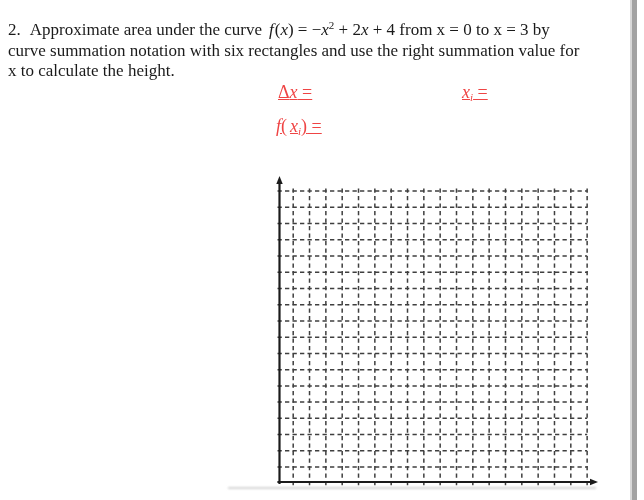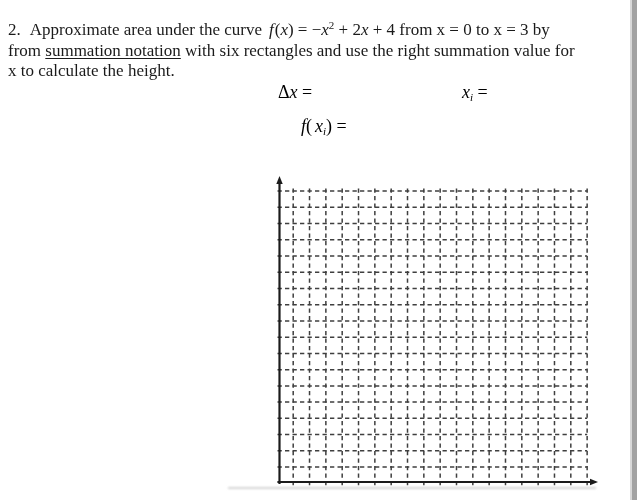--- a/index.html
+++ b/index.html
@@ -12,46 +12,46 @@
   .para{
     position:absolute;left:8px;top:15px;width:600px;
     font-size:17px;line-height:20.5px;
   }
   .pline{white-space:nowrap;}
   .num{margin-right:9px;}
   .mi{font-style:italic;}
   .mf{font-style:italic;margin-left:7px;letter-spacing:1px;}
   .sup{font-size:11px;vertical-align:6px;}
   .sub{font-size:11px;vertical-align:-3px;}
-  .ul{text-decoration:underline;text-underline-offset:2px;margin-top:44px;}
+  .ul{text-underline-offset:2px;margin-top:44px;}
   .formula{
-    position:absolute;font-size:18px;white-space:nowrap;color:#000000;
+    position:absolute;font-size:18px;white-space:nowrap;color:#ef4444;text-decoration:underline;
   }
   .f-dx{left:278px;top:82px;}
   .f-xi{left:462px;top:82px;text-align:center;}
-  .f-fxi{left:276px;top:116px;margin-left:25px;}
+  .f-fxi{left:276px;top:116px;}
   .f-fxi .lp{margin-right:3px;}
   svg.gridplot{position:absolute;left:0;top:0;}
   .axis-shadow{
     position:absolute;left:228px;top:487px;width:368px;height:2px;
     background:#cdcdcd;filter:blur(1px);opacity:.85;
   }
   .scroll-edge{
     position:absolute;left:630px;top:0;width:2px;height:500px;background:#d8d8d8;
   }
   .scrollbar{
     position:absolute;left:632px;top:0;width:5px;height:500px;background:#a2a2a2;
   }
 </style>
 </head>
 <body>
 
 <div class="para">
   <div class="pline"><span class="num">2.</span><span>Approximate area under the curve</span><span class="mf">f</span><span>(</span><span class="mi">x</span><span>)</span><span> = −</span><span class="mi">x</span><span class="sup">2</span><span> + 2</span><span class="mi">x</span><span> + 4 </span><span>from x = 0 to x = 3 by</span></div>
-  <div class="pline"><span>from </span><span class="ul">summation notation</span><span> with six rectangles and use the right summation value for</span></div>
+  <div class="pline"><span>curve </span><span class="ul">summation notation</span><span> with six rectangles and use the right summation value for</span></div>
   <div class="pline">x to calculate the height.</div>
 </div>
 
 <div class="formula f-dx"><span>Δ</span><span class="mi">x</span><span> =</span></div>
 
 <div class="formula f-xi"><span class="mi">x</span><span class="sub mi">i</span><span> =</span></div>
 
 <div class="formula f-fxi"><span class="mi">f</span><span class="lp">(</span><span class="mi">x</span><span class="sub mi">i</span><span>)</span><span> =</span></div>
 
 <svg id="grid" class="gridplot" width="644" height="500">

